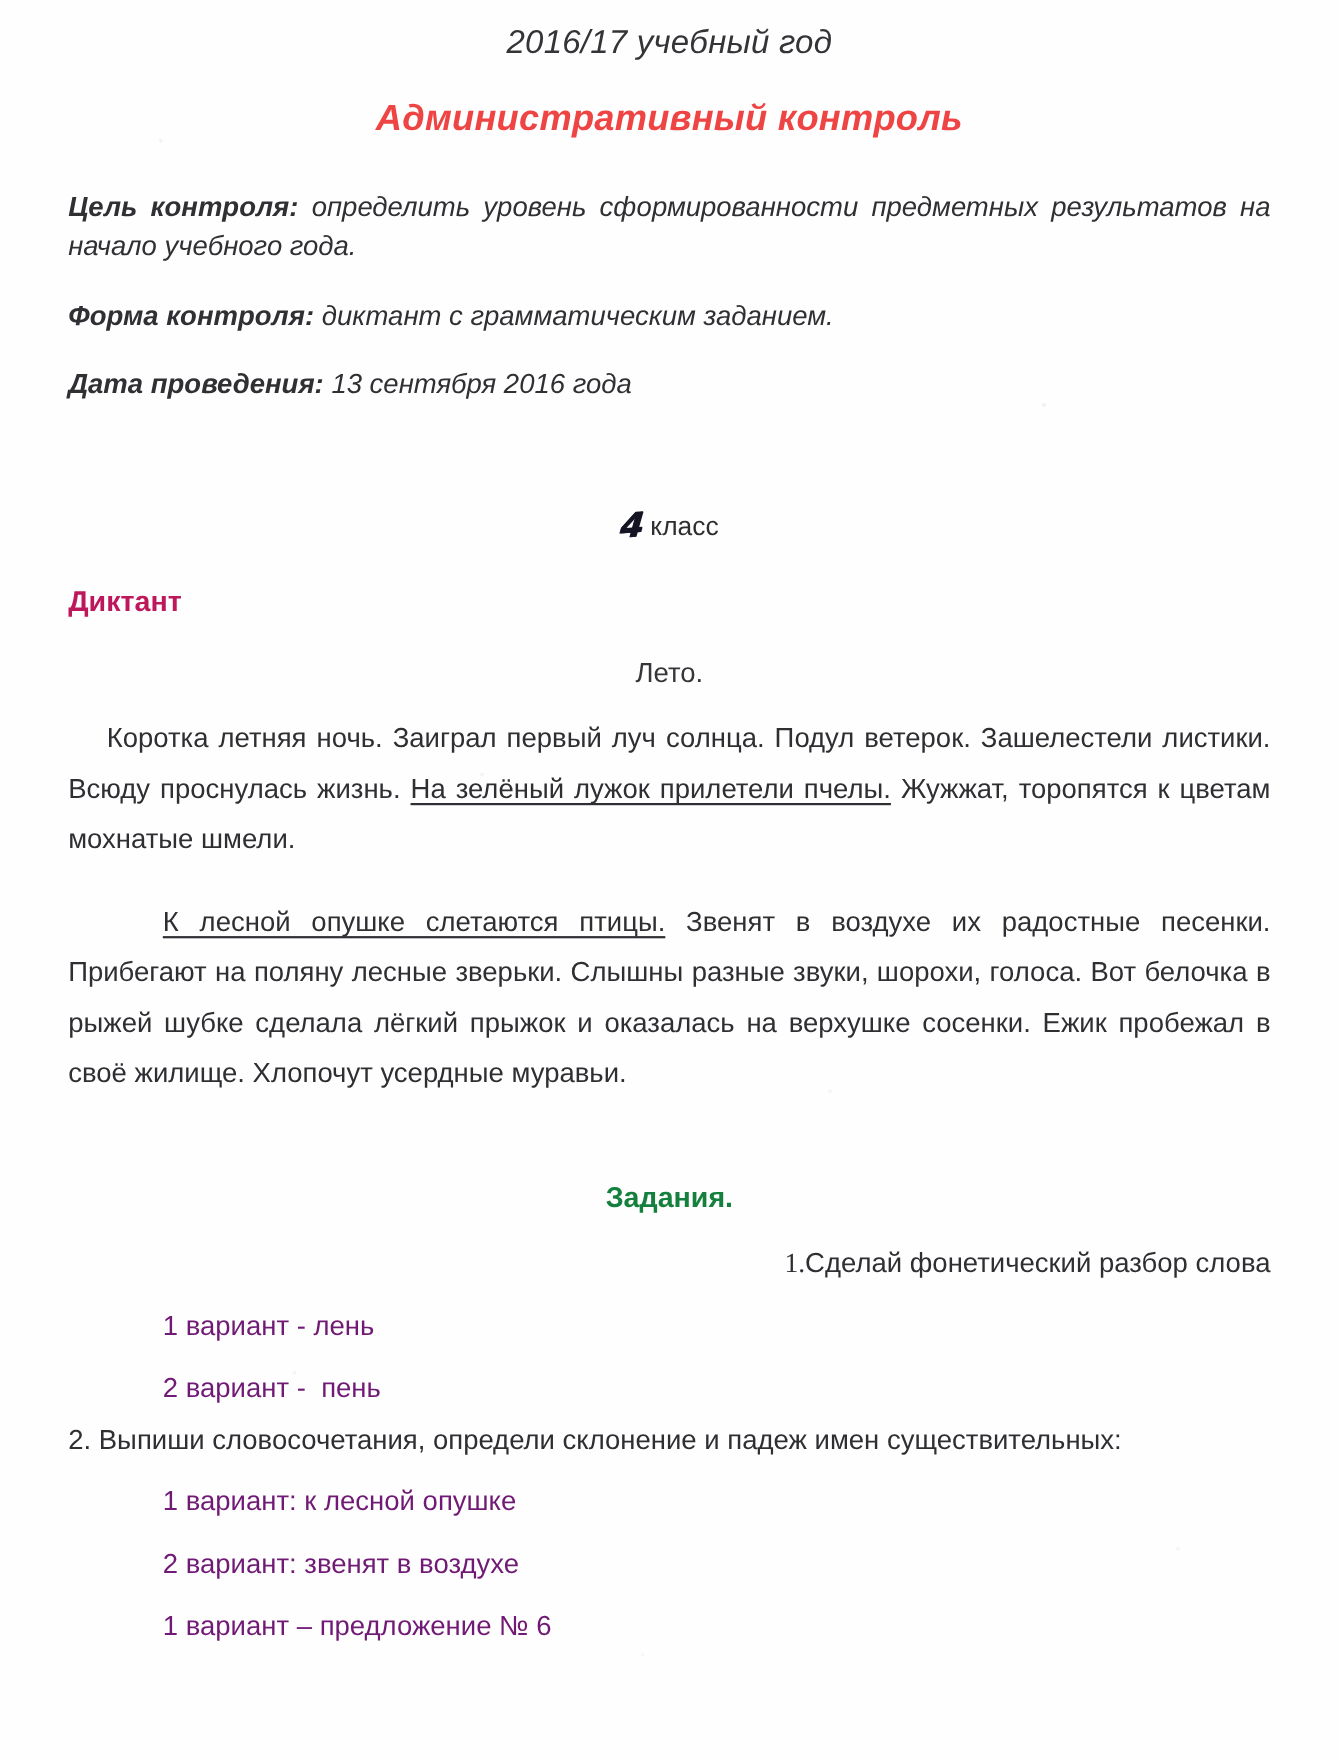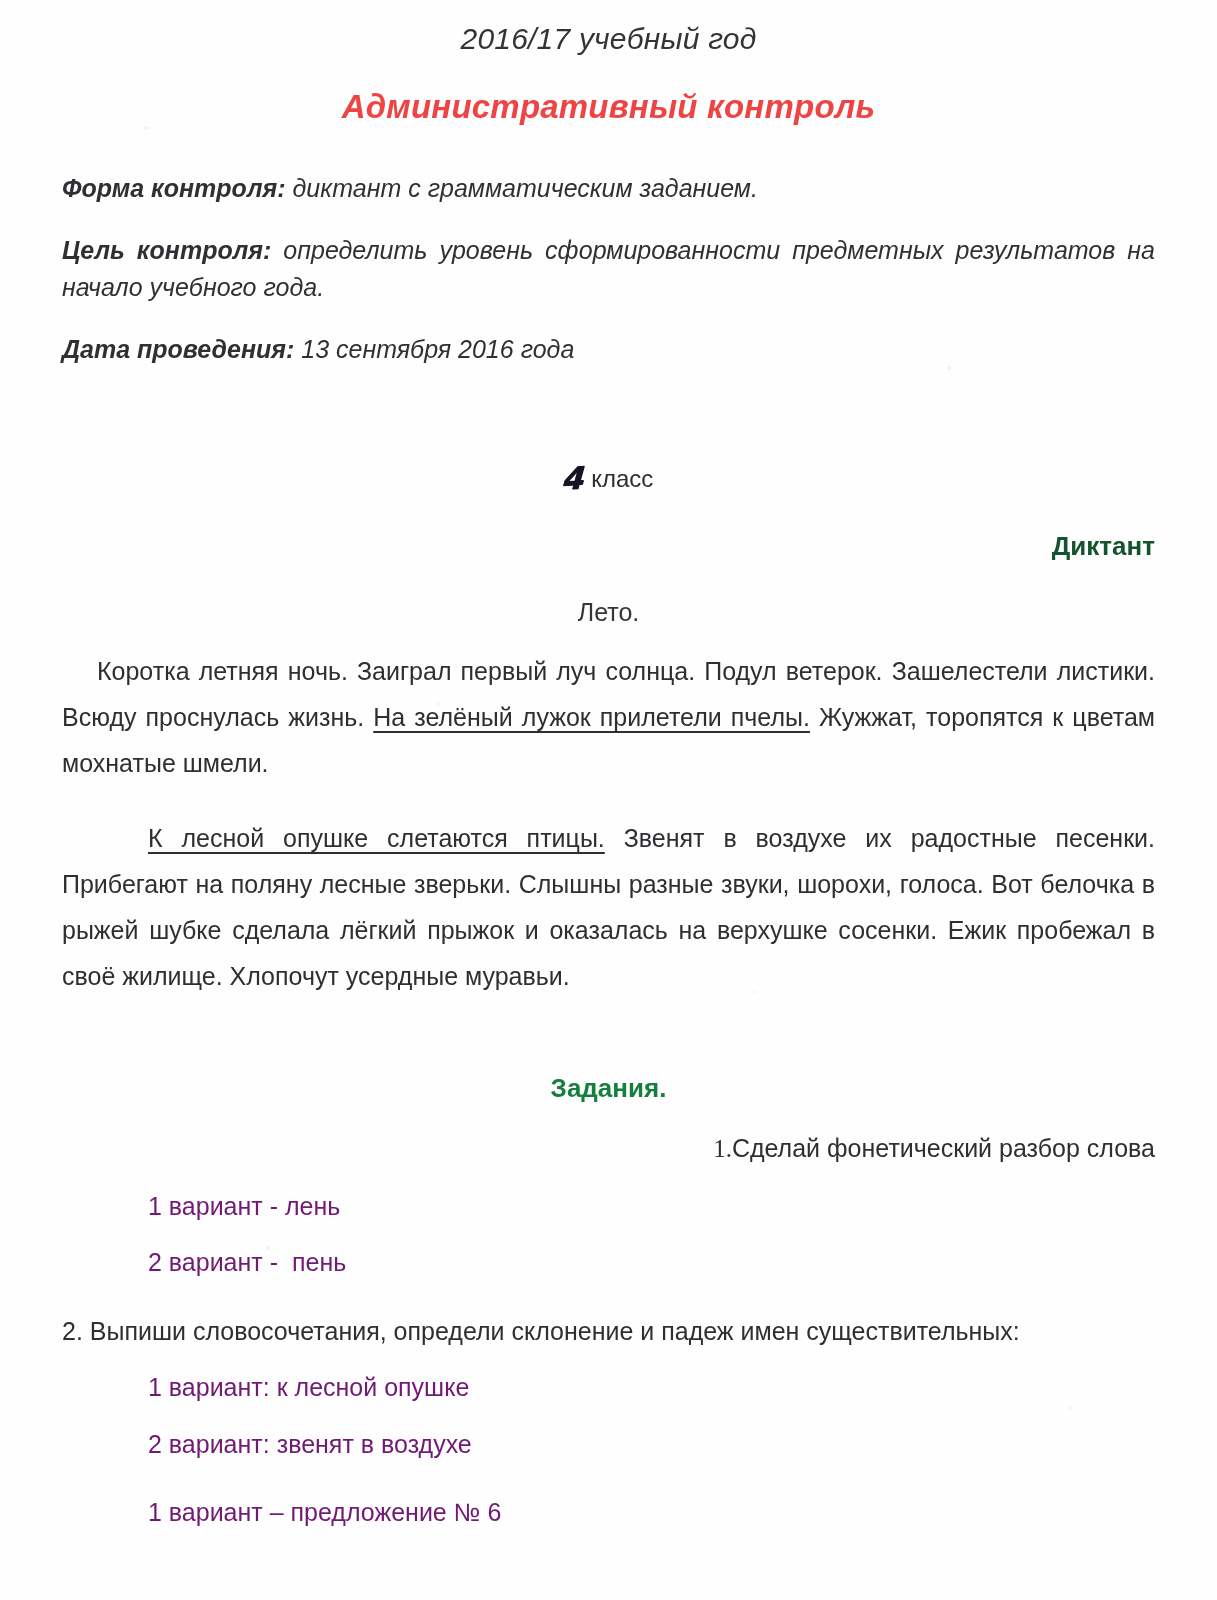--- a/index.html
+++ b/index.html
@@ -109,24 +109,24 @@
     transform: skewX(-9deg) rotate(-4deg);
     display: inline-block;
     line-height: .9;
     position: relative;
     top: 2px;
     text-shadow: .5px .5px 0 #1c1c30, -.3px .3px 0 #20203a;
   }
 
   .dictation-title {
     margin-top: 38px;
-    text-align: right;
+    text-align: left;
     font-weight: bold;
     font-size: 26px;
-    color: #14532d;
+    color: #be185d;
   }
 
   .text-title {
     margin-top: 36px;
     text-align: center;
     font-size: 25px;
     color: #36363a;
   }
 
   .dict-para {
@@ -176,44 +176,44 @@
   }
 
   .variant {
     font-size: 25px;
     line-height: 1.62;
     margin: 16px 0 0 86px;
     color: #701a75;
     white-space: pre;
   }
 
-  .task + .task { margin-top: 28px; }
+  .task + .task { margin-top: 6px; }
 </style>
 </head>
 <body>
 
 <div class="page">
   <div class="paper-noise"></div>
 
   <div class="content">
 
     <div class="title-year">2016/17 учебный год</div>
 
     <div class="title-main">Административный контроль</div>
 
     <div class="meta-block">
 
       <p class="meta-row">
+        <span class="lbl">Цель контроля:</span>
+        <span>определить уровень сформированности предметных результатов на начало учебного года.</span>
+      </p>
+
+      <p class="meta-row">
         <span class="lbl">Форма контроля:</span>
         <span>диктант с грамматическим заданием.</span>
-      </p>
-
-      <p class="meta-row">
-        <span class="lbl">Цель контроля:</span>
-        <span>определить уровень сформированности предметных результатов на начало учебного года.</span>
       </p>
 
       <p class="meta-row">
         <span class="lbl">Дата проведения:</span>
         <span>13 сентября 2016 года</span>
       </p>
 
     </div>
 
     <div class="dictation-head">

